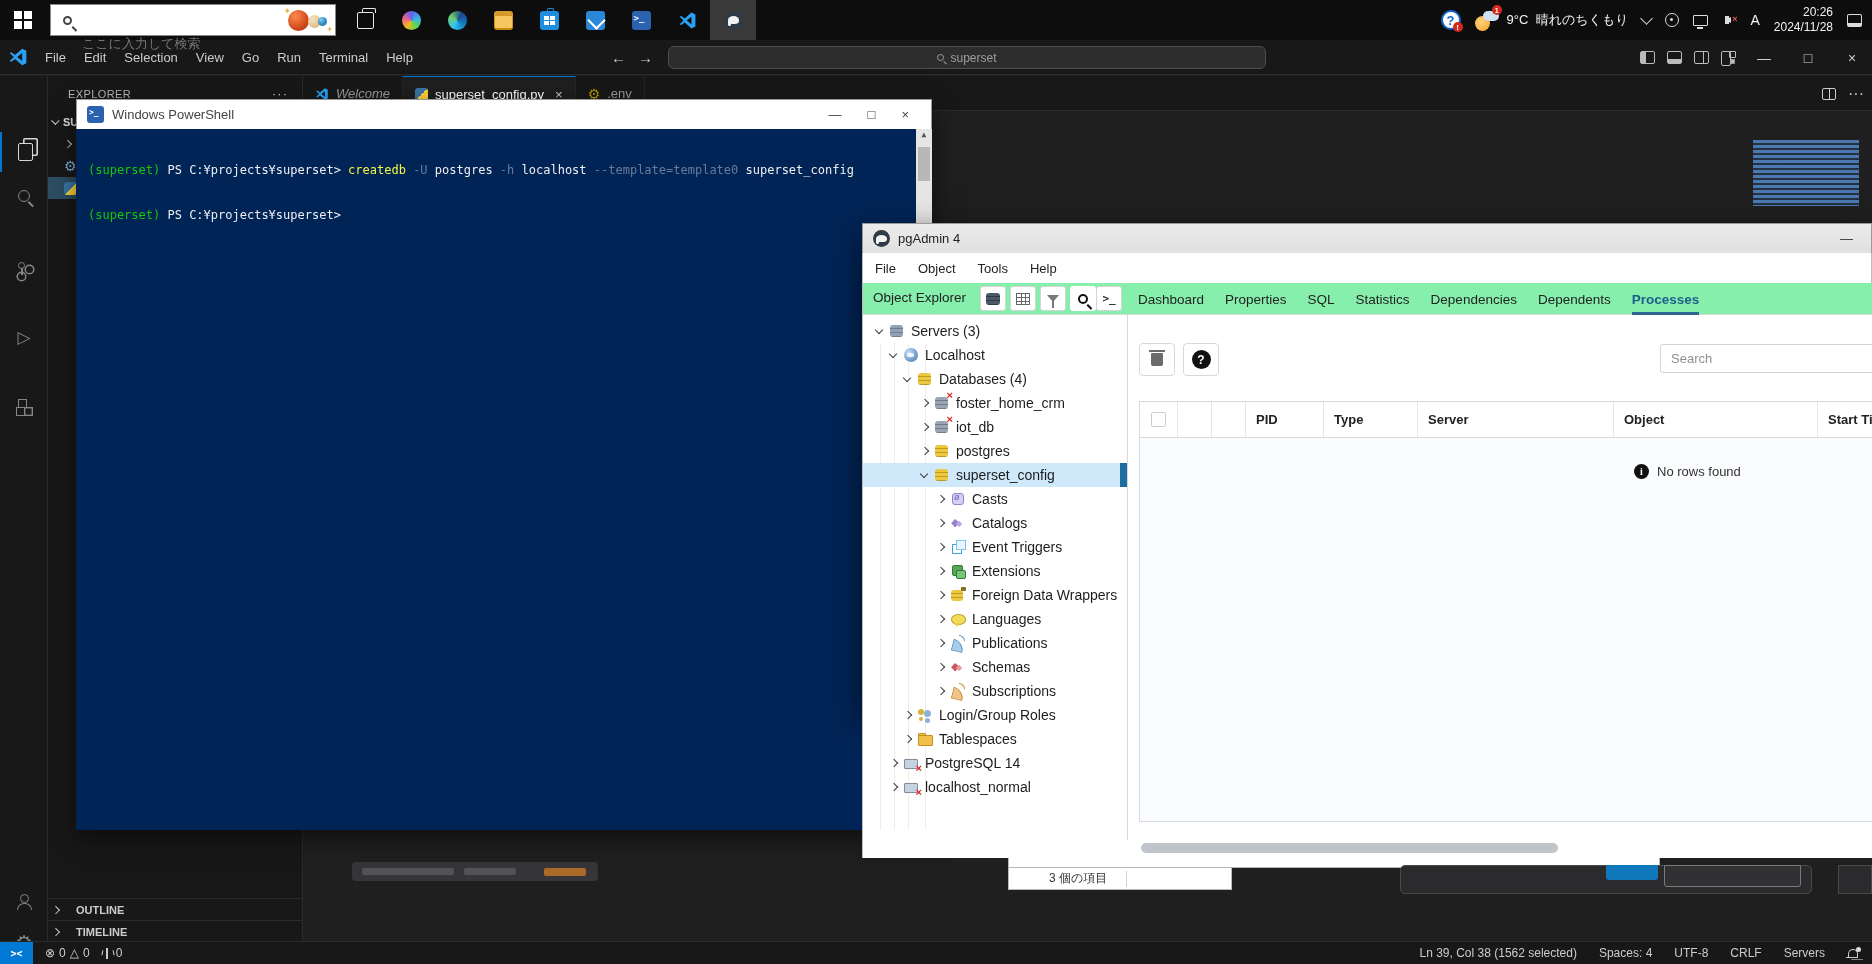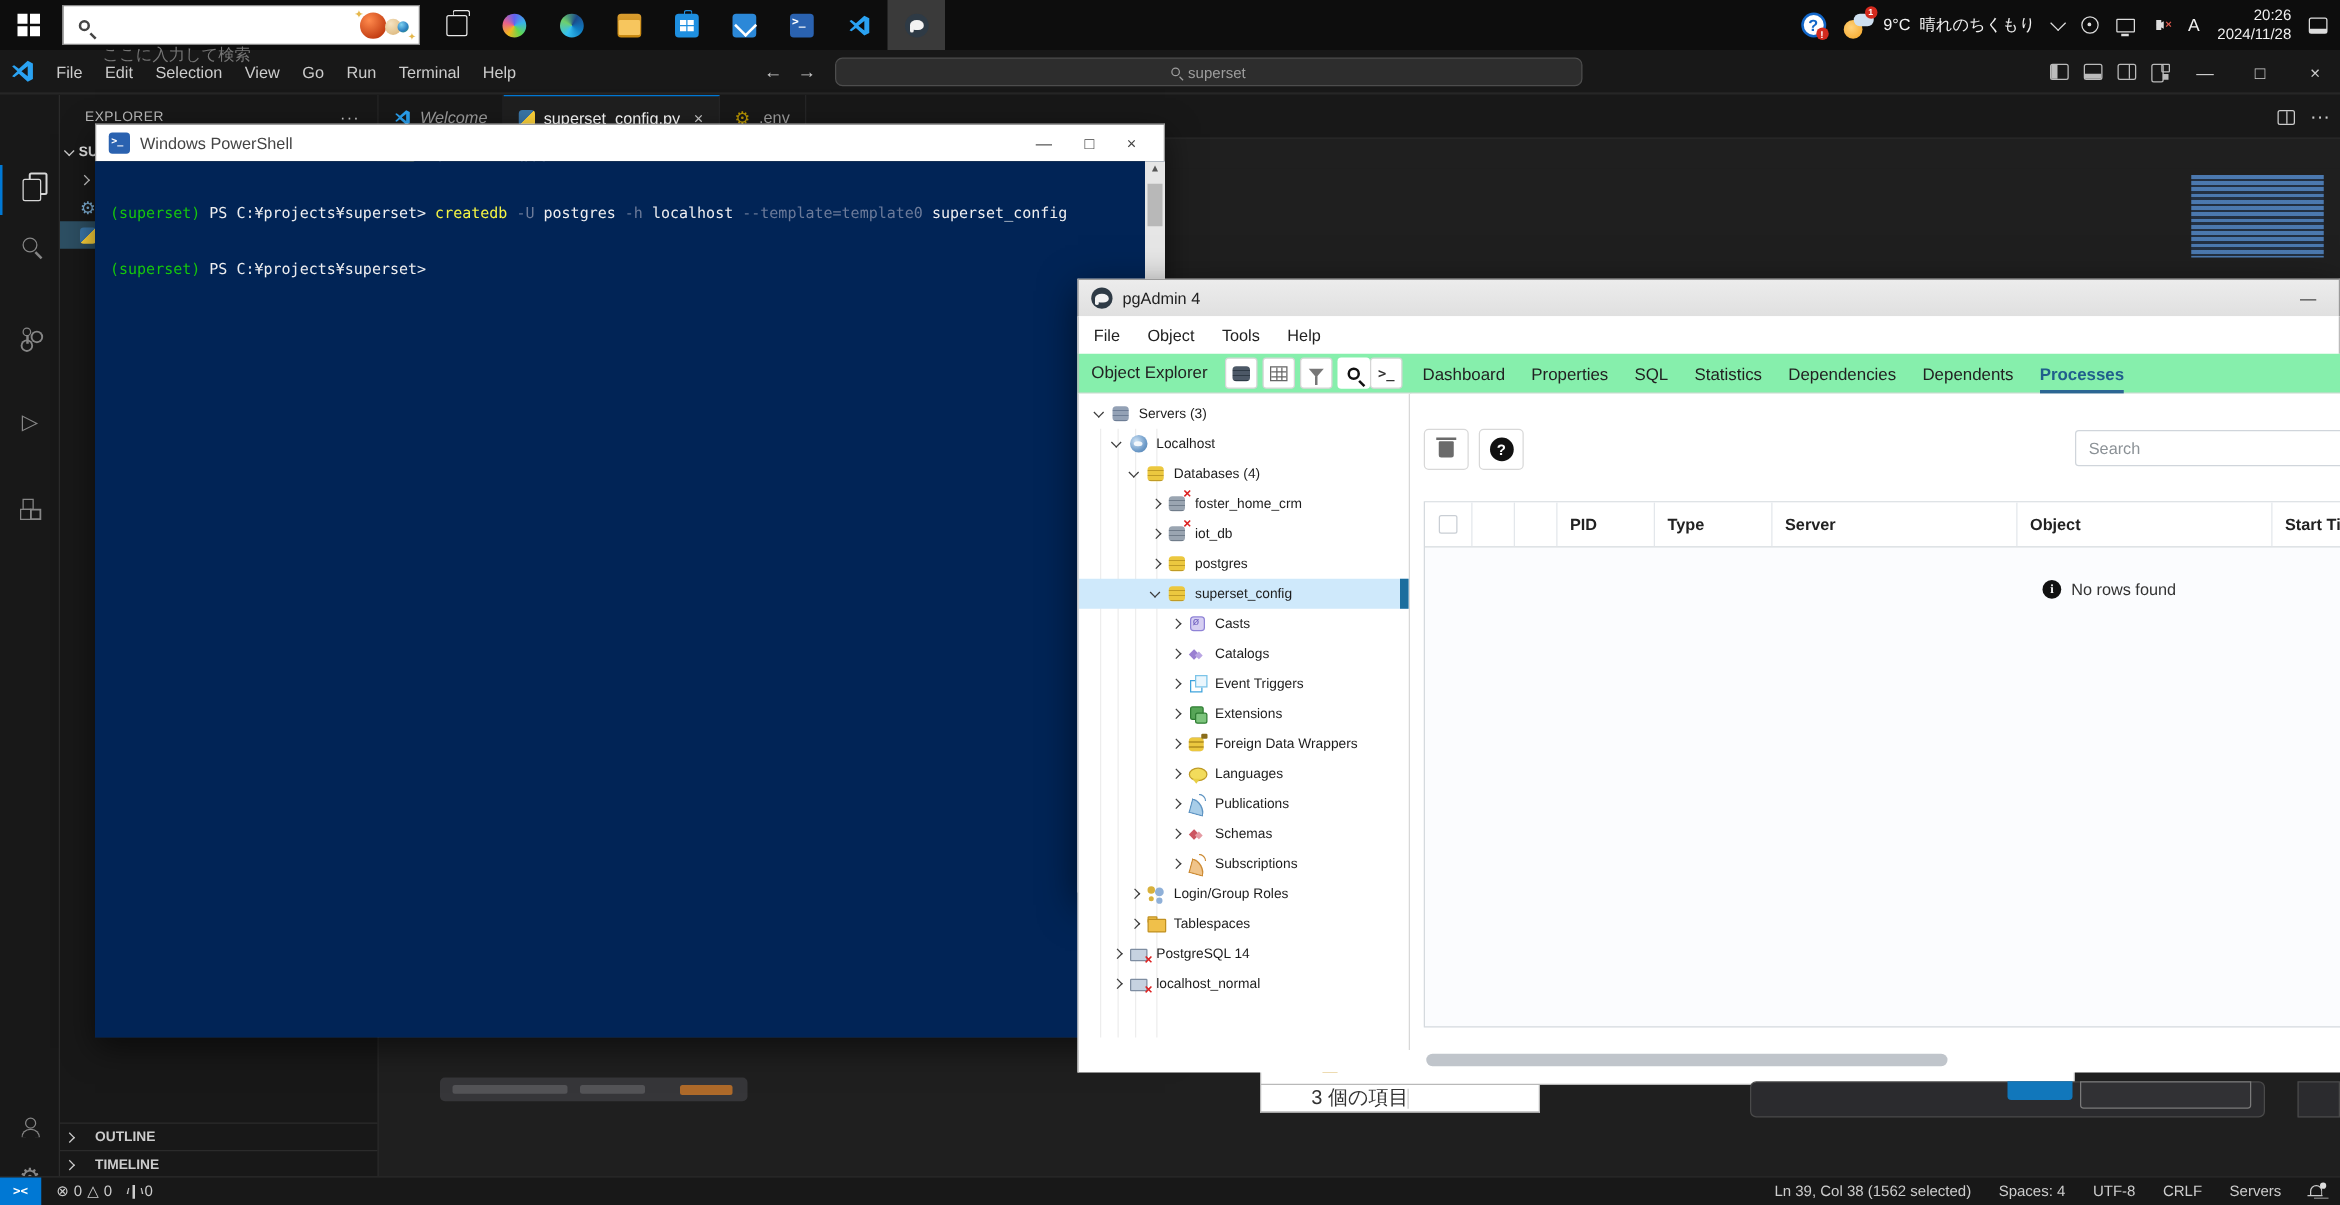--- a/index.html
+++ b/index.html
@@ -126,21 +126,21 @@
   .crumbs{position:absolute;left:303px;top:72px;width:1569px;height:23px;background:#1f1f1f;display:flex;align-items:center;gap:6px;padding-left:16px;font-size:12px;color:#9d9d9d;}
 
   .minimap{position:absolute;left:1753px;top:100px;width:106px;height:66px;background:repeating-linear-gradient(180deg,rgba(80,130,190,.9) 0 3px,rgba(40,70,110,.45) 3px 5px);}
   .edfrag{position:absolute;left:352px;top:822px;width:246px;height:19px;background:#38383b;border-radius:4px;opacity:.95;}
   .edfrag i{position:absolute;top:6px;height:7px;border-radius:2px;background:#57575b;}
   .edfrag em{position:absolute;top:6px;height:8px;border-radius:2px;background:#c4762a;opacity:.9;}
 
   .statusbar{position:absolute;left:0;bottom:0;width:100%;height:23px;background:#181818;border-top:1px solid #2b2b2b;display:flex;align-items:center;color:#cccccc;font-size:12px;z-index:55;}
   .remote{width:33px;height:23px;background:#0078d4;color:#fff;display:flex;align-items:center;justify-content:center;font:bold 10px "DejaVu Sans Mono",monospace;}
   .st-item{display:flex;align-items:center;gap:4px;margin-left:12px;white-space:nowrap;}
-  .st-right{margin-left:auto;display:flex;align-items:center;gap:22px;padding-right:14px;}
+  .st-right{margin-left:auto;display:flex;align-items:flex-end;gap:22px;padding-right:14px;}
   .ic-tower{width:10px;height:11px;position:relative;}
   .ic-tower::before{content:"";position:absolute;left:4px;top:0;width:2px;height:11px;background:#ccc;}
   .ic-tower::after{content:"";position:absolute;left:0;top:2px;width:10px;height:5px;border-left:1.4px solid #ccc;border-right:1.4px solid #ccc;transform:perspective(8px) rotateX(18deg);}
   .ic-bell{width:11px;height:11px;position:relative;}
   .ic-bell::before{content:"";position:absolute;left:1px;top:0;width:8px;height:8px;border:1.4px solid #ccc;border-bottom:none;border-radius:5px 5px 0 0;}
   .ic-bell::after{content:"";position:absolute;left:-1px;top:8px;width:12px;height:1.4px;background:#ccc;box-shadow:5px 2px 0 -0.2px #ccc;}
   .bell-dot{position:absolute;right:-3px;top:-2px;width:5px;height:5px;border-radius:50%;background:#ddd;}
 
   
   .psw{position:absolute;left:76px;top:99px;width:856px;height:731px;z-index:5;box-shadow:0 8px 24px rgba(0,0,0,.55);}
@@ -151,21 +151,21 @@
   .psw-ctrls{margin-left:auto;display:flex;gap:26px;padding-right:22px;color:#333;font-size:13px;}
   .psw-body{height:701px;background:#012456;position:relative;font:12px/15px "DejaVu Sans Mono",monospace;padding:4px 0 0 12px;white-space:pre;}
   .c-g{color:#16c60c;} .c-w{color:#eeeef0;} .c-y{color:#f5f543;} .c-d{color:#6b7a99;}
   .psbar{position:absolute;right:0;top:0;width:16px;height:100%;background:#e6e6e6;display:flex;flex-direction:column;align-items:center;justify-content:space-between;padding:2px 0;}
   .psbar .thumb{position:absolute;left:2px;top:18px;width:12px;height:34px;background:#b8b8b8;}
   .psbar b{color:#555;font-size:8px;line-height:1;}
 
   
   .expw{position:absolute;left:1008px;top:805px;z-index:6;}
   .expw .main{position:absolute;left:0;top:0;width:652px;height:63px;background:#fff;border:1px solid #b9b9b9;}
-  .expw .foot{position:absolute;left:0;top:63px;width:224px;height:22px;background:#fff;border:1px solid #b9b9b9;border-top:none;display:flex;align-items:center;font-size:16px;color:#333;}
+  .expw .foot{position:absolute;left:0;top:63px;width:224px;height:22px;background:#fff;border:1px solid #b9b9b9;border-top:none;display:flex;align-items:center;font-size:12px;color:#333;}
   .netrow{position:absolute;left:52px;top:34px;display:flex;align-items:center;gap:8px;font-size:13px;color:#333;}
   .netico{width:16px;height:13px;background:#3d8fd6;border-radius:2px;position:relative;}
   .netico::after{content:"";position:absolute;left:2px;top:2px;width:12px;height:6px;background:#cfe6f8;}
   .netico::before{content:"";position:absolute;left:-3px;bottom:-2px;width:10px;height:6px;background:#f0c04a;border:1px solid #c09020;z-index:1;}
   .netchev{width:9px;height:9px;position:relative;margin-left:64px;}
   .netchev::before{content:"";position:absolute;left:1px;top:0;width:5px;height:5px;border-right:1.5px solid #555;border-bottom:1.5px solid #555;transform:rotate(45deg);}
   .vdiv{position:absolute;left:117px;top:3px;width:1px;height:16px;background:#d0d0d0;}
   .notif{position:absolute;left:1400px;top:865px;width:412px;height:29px;background:#2b2b2e;border:1px solid #4a4a4a;border-radius:5px;z-index:6;}
   .notif .bluebtn{position:absolute;left:205px;top:-1px;width:52px;height:15px;background:#1177bb;border-radius:0 0 3px 3px;}
   .notif .obtn{position:absolute;left:263px;top:-1px;width:137px;height:22px;background:#313134;border:1px solid #7a7a7a;border-radius:0 0 3px 3px;}
@@ -190,21 +190,21 @@
   .ti-fun::after{content:"";position:absolute;left:-1px;top:-1px;width:2px;height:7px;background:#777;}
   .ti-mag{width:10px;height:10px;border:2.4px solid #111;border-radius:50%;position:relative;}
   .ti-mag::after{content:"";position:absolute;left:8px;top:8px;width:6px;height:2.4px;background:#111;transform:rotate(45deg);transform-origin:0 0;}
   .ti-con{font:bold 11px "DejaVu Sans Mono",monospace;color:#333;}
   .pga-tabs{position:absolute;left:275px;top:0;height:32px;display:flex;align-items:center;gap:21px;font-size:13.5px;color:#222;}
   .pga-tabs .t{position:relative;height:32px;display:flex;align-items:center;}
   .pga-tabs .t.on{color:#205f8c;font-weight:bold;}
   .pga-tabs .t.on::after{content:"";position:absolute;left:0;bottom:0;width:100%;height:3px;background:#2c6693;}
   .pga-body{position:absolute;left:0;top:92px;width:100%;height:525px;background:#fff;border-left:1px solid #bbb;}
   .treep{position:absolute;left:0;top:0;width:265px;height:100%;border-right:1px solid #d8d8d8;overflow:hidden;padding-top:4px;background:#fff;}
-  .trow{height:24px;display:flex;align-items:center;position:relative;color:#1d1d1d;font-size:11px;}
+  .trow{height:24px;display:flex;align-items:center;position:relative;color:#1d1d1d;font-size:14px;}
   .trow.sel{background:#cfe9fb;}
   .selbar{position:absolute;right:0;top:0;width:7px;height:100%;background:#1b6e9e;}
   .ar{width:12px;height:12px;position:relative;flex:none;margin-right:3px;}
   .ar.cl::before{content:"";position:absolute;left:3px;top:3px;width:5px;height:5px;border-top:1.6px solid #3c3c3c;border-right:1.6px solid #3c3c3c;transform:rotate(45deg);}
   .ar.op::before{content:"";position:absolute;left:2px;top:2px;width:5px;height:5px;border-top:1.6px solid #3c3c3c;border-right:1.6px solid #3c3c3c;transform:rotate(135deg);}
   .d0{padding-left:11px;}.d1{padding-left:25px;}.d2{padding-left:39px;}.d3{padding-left:56px;}.d4{padding-left:72px;}
   .tico{width:16px;height:16px;margin-right:6px;position:relative;flex:none;}
   .i-stack::before{content:"";position:absolute;left:1px;top:2px;width:13px;height:12px;border-radius:3px;background:repeating-linear-gradient(180deg,#93a1b5 0 3px,#6d7d95 3px 4px);}
   .i-eleph::before{content:"";position:absolute;inset:1px;border-radius:50%;background:radial-gradient(circle at 35% 35%,#cfe3f5,#6f9cc9 60%,#4a7aab);}
   .i-eleph::after{content:"";position:absolute;left:4px;top:6px;width:7px;height:4px;border-radius:50%;background:rgba(255,255,255,.85);}

